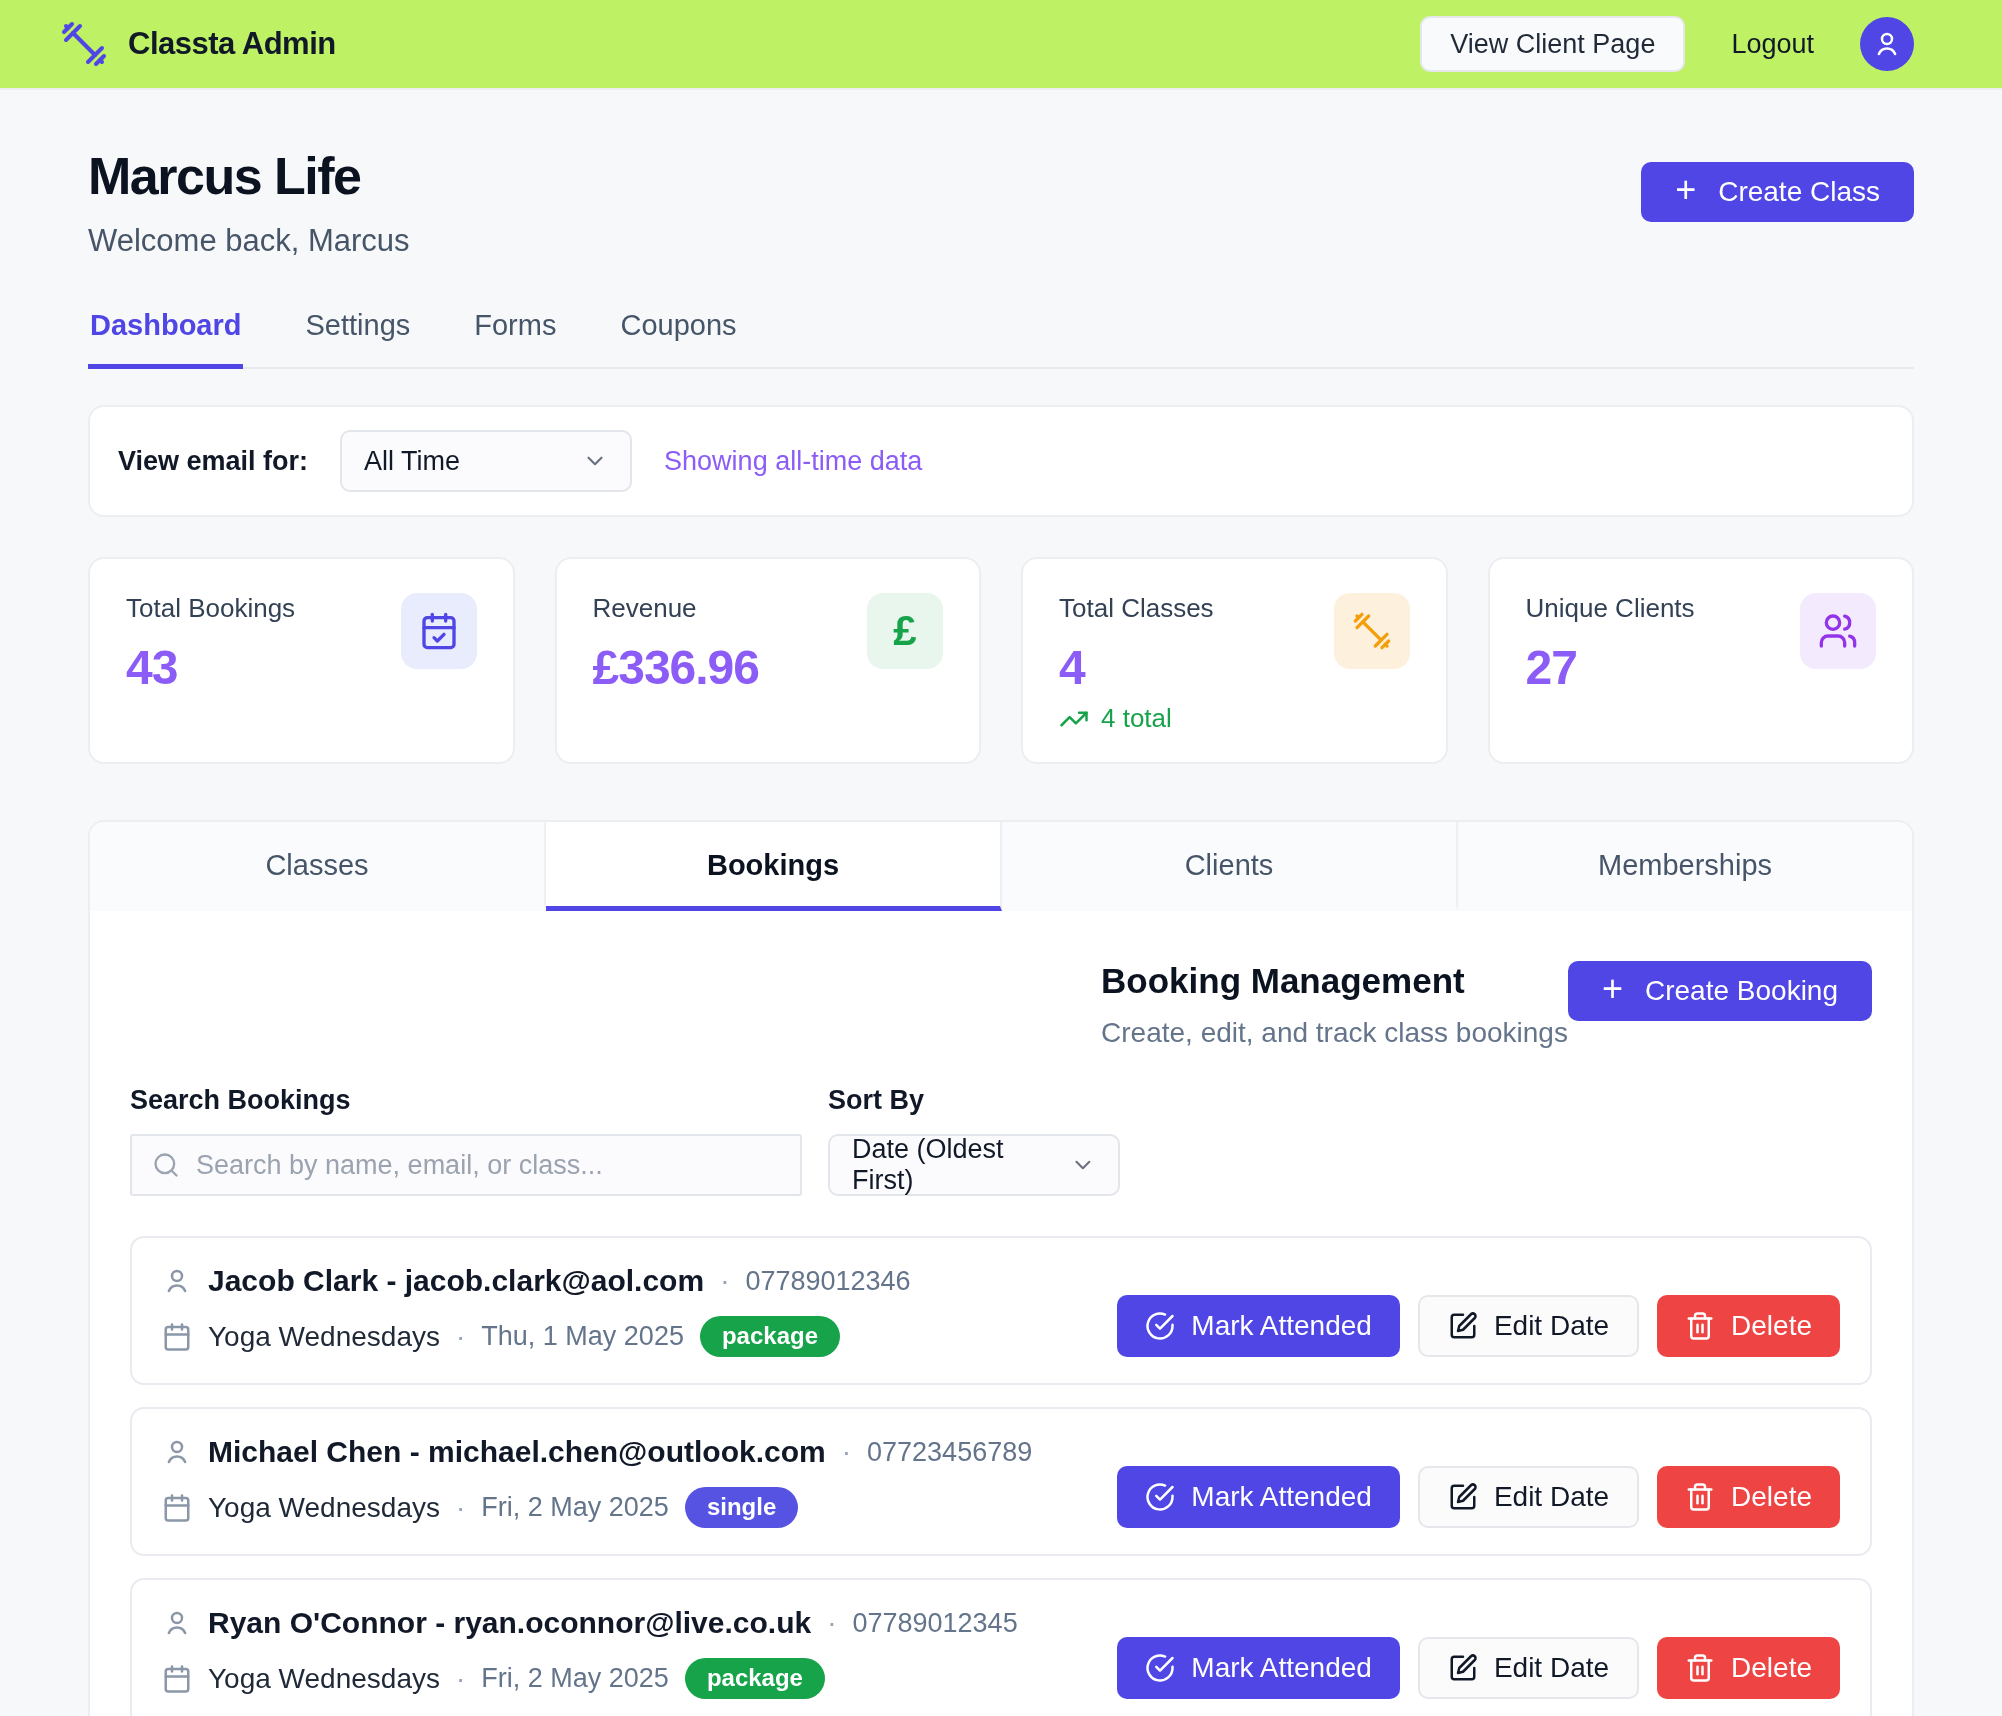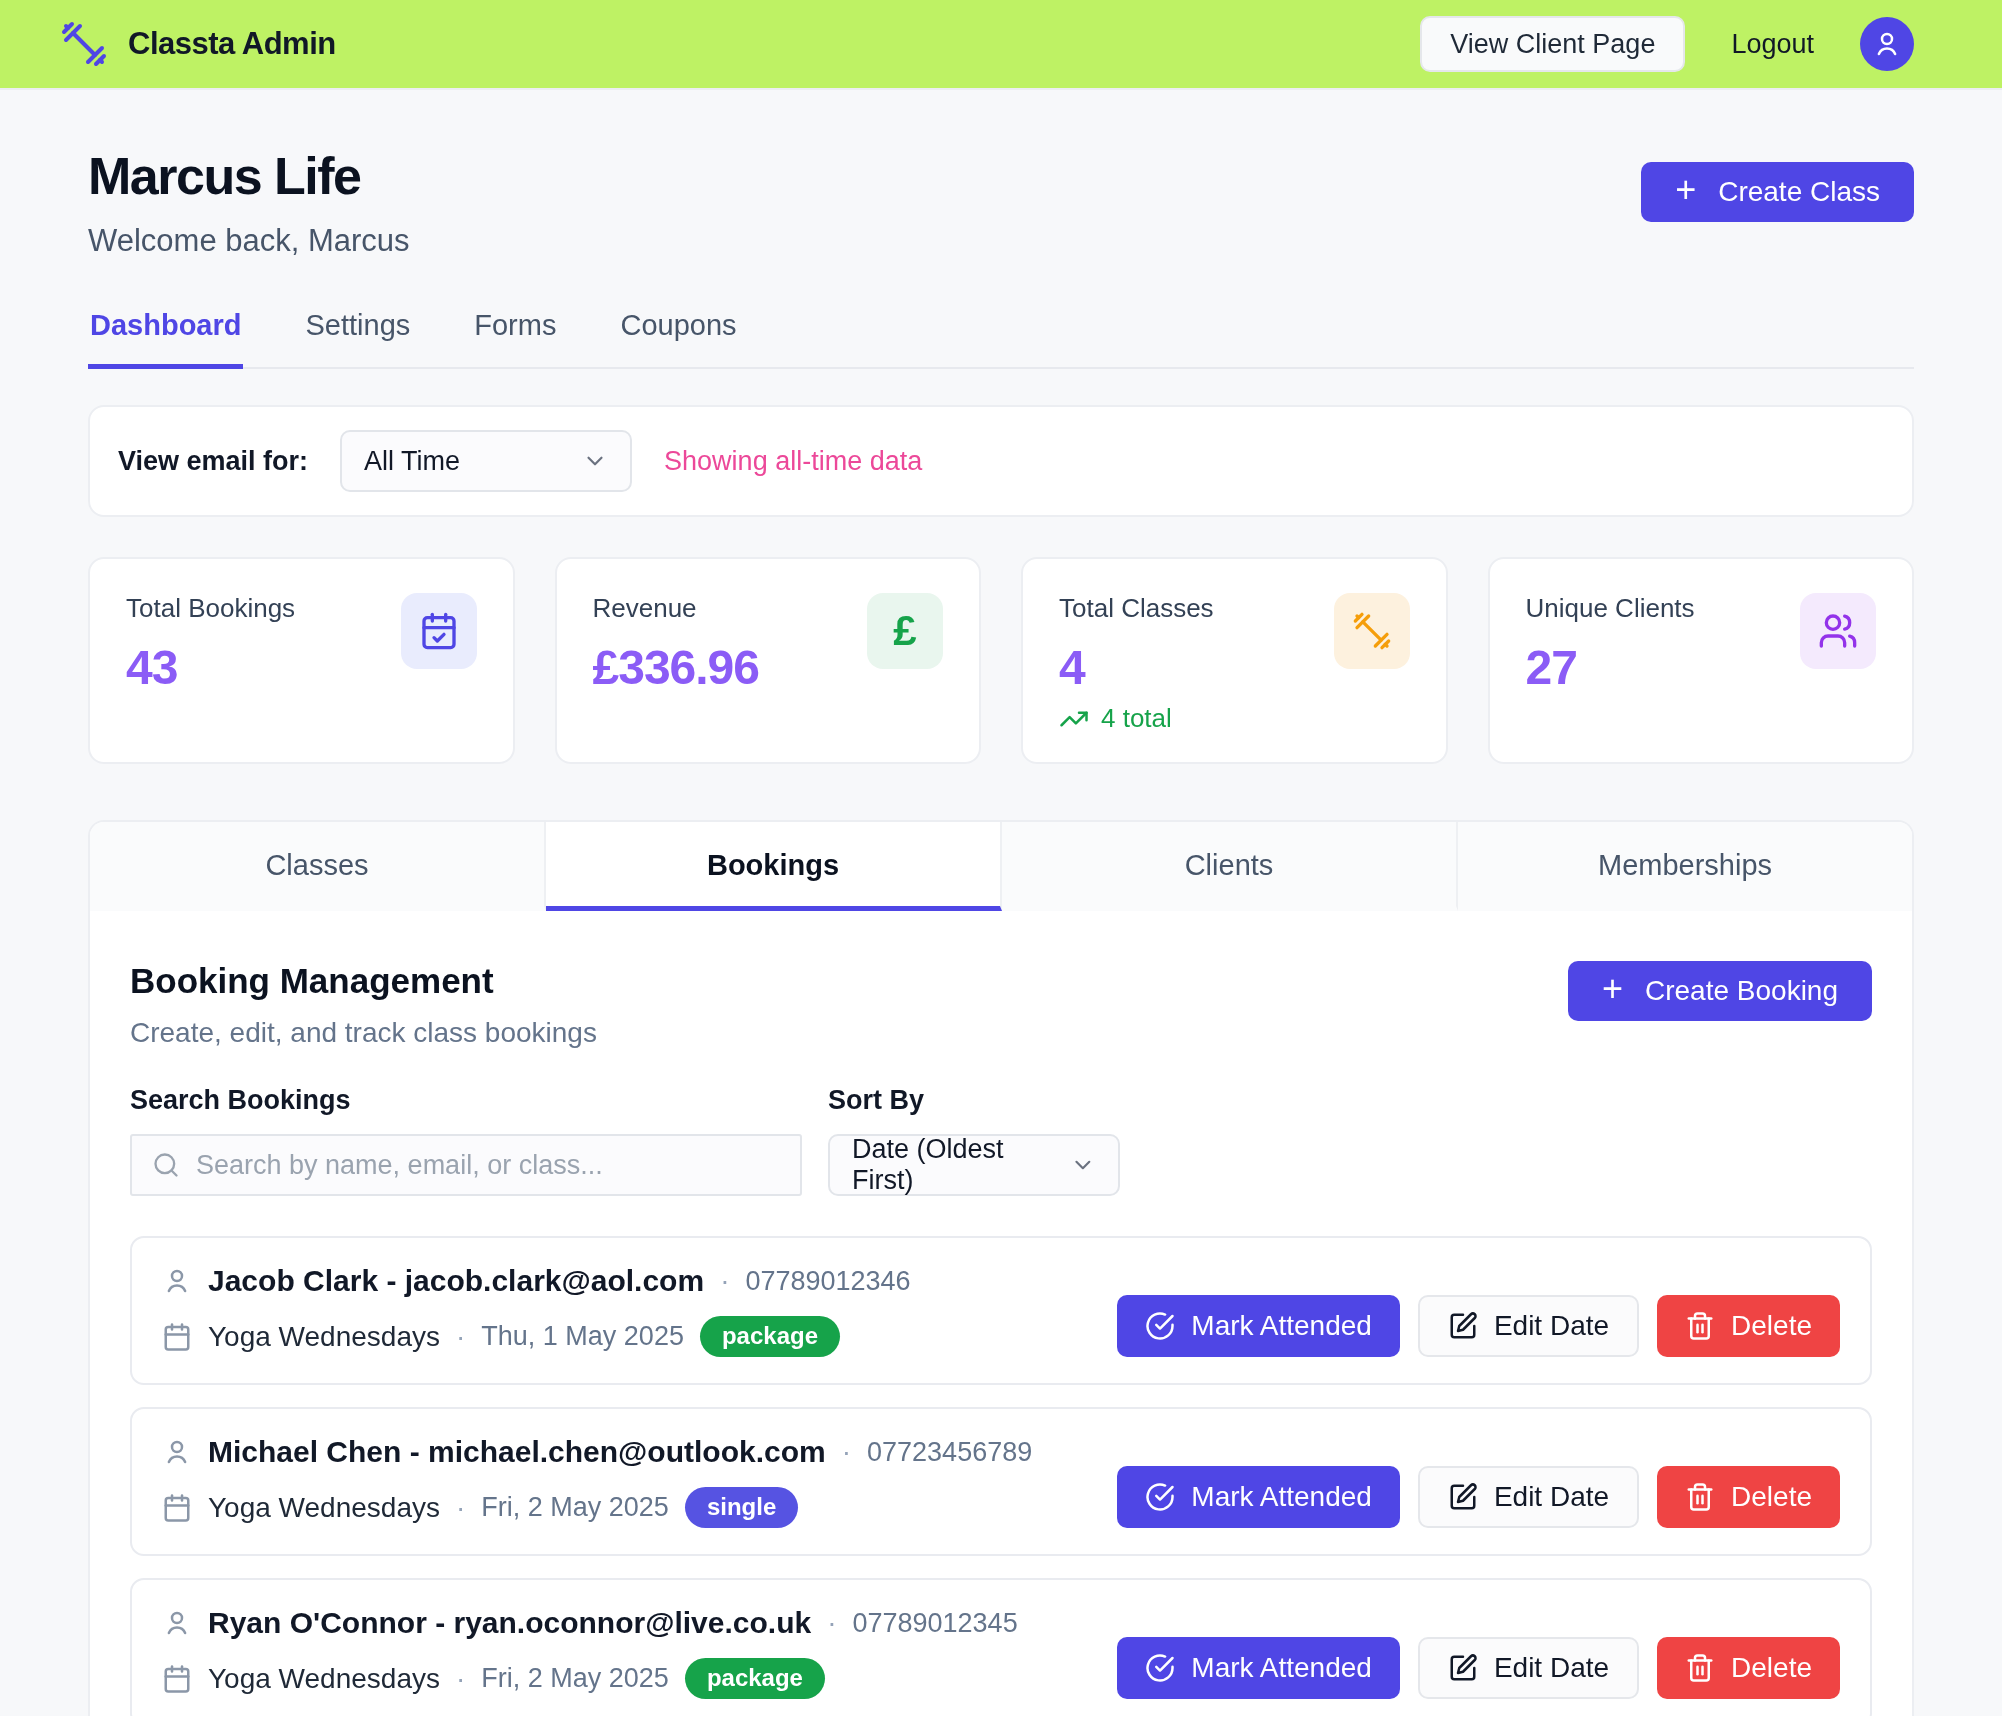--- a/index.html
+++ b/index.html
@@ -63,21 +63,21 @@
     margin-top:36px; background:#ffffff; border:2px solid #eceef2; border-radius:16px;
     padding:23px 28px; display:flex; align-items:center; gap:32px;
   }
   .filter-label { font-size:27px; font-weight:600; color:#111827; }
   .select {
     display:flex; align-items:center; justify-content:space-between;
     width:292px; height:62px; border:2px solid #e2e5ea; background:#fbfbfd;
     border-radius:10px; padding:0 22px; font-size:27px; color:#111827; cursor:pointer;
   }
   .select svg { width:26px; height:26px; color:#6b7280; }
-  .filter-status { font-size:27px; color:#ec4899; }
+  .filter-status { font-size:27px; color:#8b5cf6; }
 
   
   .stats { margin-top:40px; display:grid; grid-template-columns:repeat(4,1fr); gap:40px; }
   .stat-card {
     background:#ffffff; border:2px solid #eceef2; border-radius:16px;
     padding:34px 36px; height:207px; position:relative;
   }
   .stat-top { display:flex; justify-content:space-between; align-items:flex-start; }
   .stat-title { font-size:26px; color:#334155; font-weight:500; }
   .stat-value { font-size:48px; font-weight:800; letter-spacing:-1px; margin-top:16px; color:#8b5cf6; }
@@ -102,21 +102,21 @@
   .panel-tab {
     flex:1; text-align:center; padding:27px 0 24px; font-size:29px; color:#475569;
     background:#fafbfc; border-right:2px solid #eef0f3; border-bottom:5px solid transparent;
     margin-bottom:-2px; cursor:pointer;
   }
   .panel-tab:first-child { border-top-left-radius:14px; }
   .panel-tab:last-child  { border-right:none; border-top-right-radius:14px; }
   .panel-tab.active { background:#ffffff; color:#0b1220; font-weight:600; border-bottom-color:#4f46e5; }
 
   .panel-body { padding:50px 40px 60px; }
-  .panel-head { display:flex; justify-content:space-between; align-items:flex-start; }
+  .panel-head { display:flex; justify-content:flex-end; align-items:flex-start; }
   .panel-title { font-size:35px; font-weight:700; color:#0b1220; }
   .panel-sub { margin-top:16px; font-size:28px; color:#64748b; }
 
   .controls { margin-top:36px; display:flex; gap:26px; }
   .control-label { font-size:27px; font-weight:600; color:#111827; margin-bottom:18px; }
   .search-box { position:relative; width:672px; }
   .search-box input {
     width:100%; height:62px; border:2px solid #e2e5ea; border-radius:3px; background:#fbfbfd;
     padding:0 24px 0 64px; font-size:27px; color:#111827; font-family:inherit; outline:none;
   }

